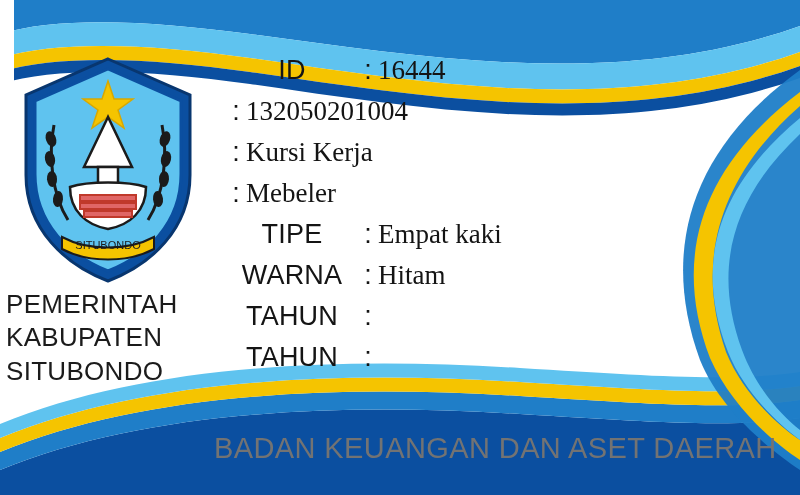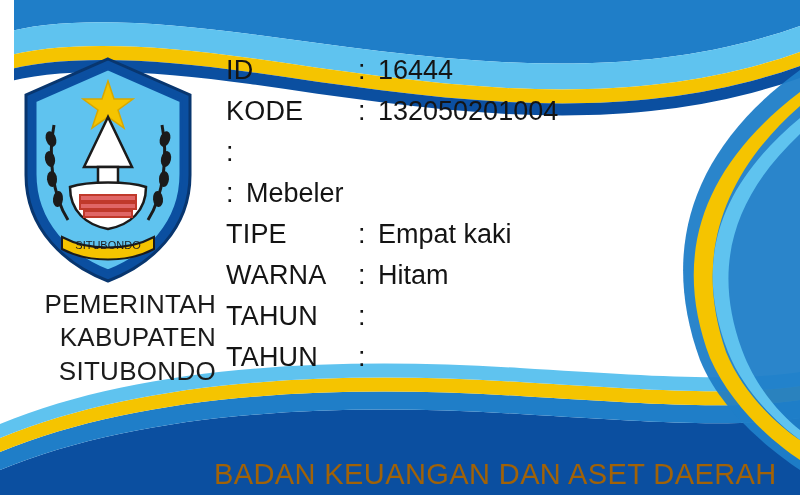--- a/index.html
+++ b/index.html
@@ -42,36 +42,37 @@
     width: 180px;
     height: 230px;
   }
 
   
   #gov-caption {
     position: absolute;
     left: 6px;
     top: 288px;
     width: 210px;
-    text-align: right;
+    text-align: left;
     color: #1b1b1b;
     font-size: 26px;
     line-height: 1.28;
     letter-spacing: 0.3px;
   }
   #gov-caption div {
     white-space: nowrap;
   }
 
   
   #fields {
     position: absolute;
     left: 226px;
     top: 55px;
     width: 560px;
+    text-align: center;
   }
   .row {
     display: flex;
     align-items: baseline;
     height: 41px;
   }
   .f-label {
     width: 132px;
     font-size: 27px;
     color: #141414;
@@ -80,32 +81,32 @@
   }
   .f-colon {
     width: 20px;
     font-size: 27px;
     color: #141414;
   }
   .f-value {
     font-size: 27px;
     color: #141414;
     white-space: nowrap;
+    font-family: Liberation Serif, serif;
   }
 
   
   #footer-text {
     position: absolute;
     left: 214px;
     top: 432px;
     font-size: 29px;
-    color: #a16207;
+    color: #737373;
     letter-spacing: 0.4px;
     white-space: nowrap;
-    margin-top: 26px;
   }
 </style>
 </head>
 <body>
 
 <div id="card">
 
   <svg class="deco" viewBox="0 0 800 495" preserveAspectRatio="none">
 
     <path d="M0,0 H800 V26 C620,90 430,58 250,34 C150,21 60,16 0,34 Z" fill="#1f7ec8"></path>
@@ -169,27 +170,27 @@
 
   <div id="fields">
 
     <div class="row">
       <span class="f-label">ID</span>
       <span class="f-colon">:</span>
       <span class="f-value">16444</span>
     </div>
 
     <div class="row">
-      <span class="f-label">KODE</span>
       <span class="f-colon">:</span>
       <span class="f-value">132050201004</span>
     </div>
 
     <div class="row">
       <span class="f-colon">:</span>
+      <span class="f-value">Kursi Kerja</span>
     </div>
 
     <div class="row">
       <span class="f-colon">:</span>
       <span class="f-value">Mebeler</span>
     </div>
 
     <div class="row">
       <span class="f-label">TIPE</span>
       <span class="f-colon">:</span>

